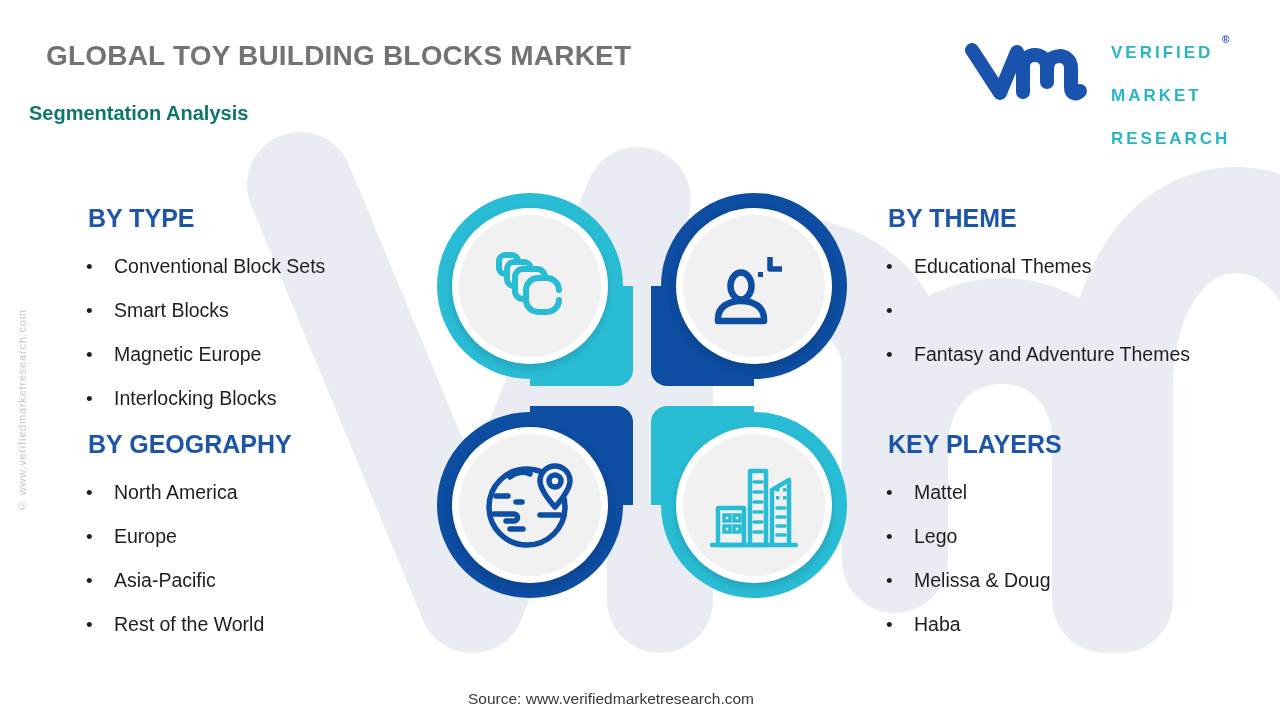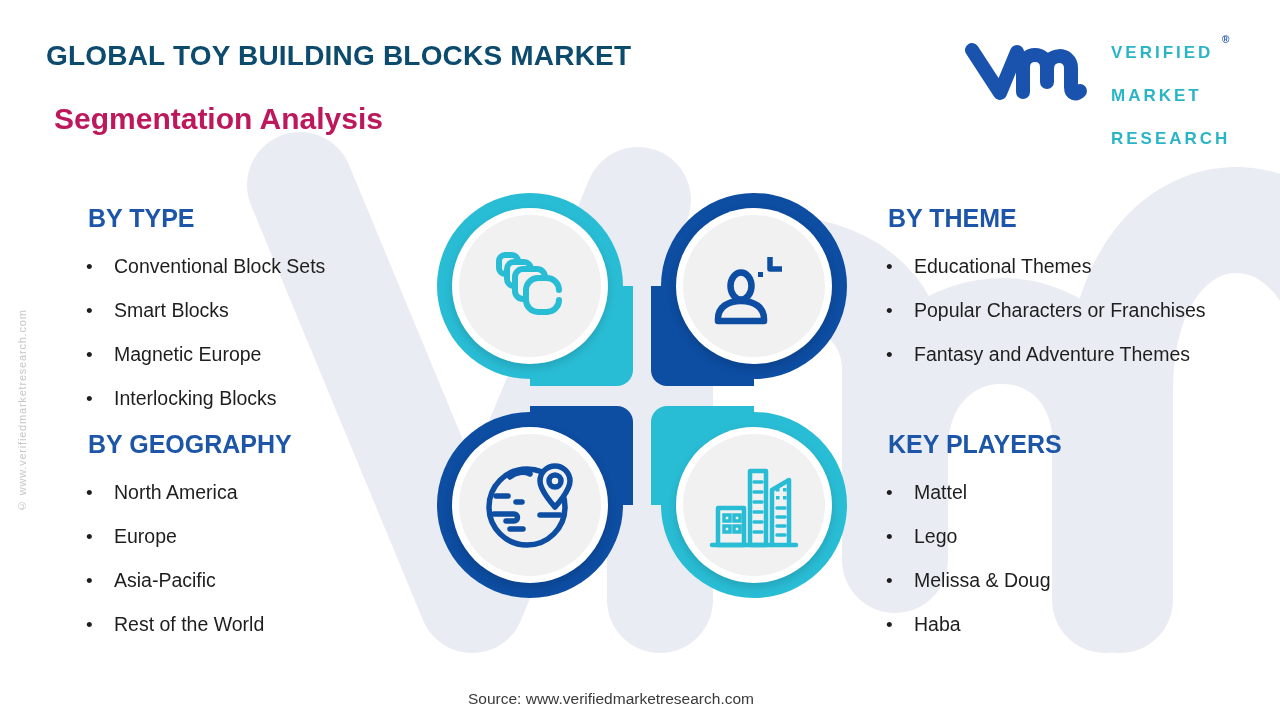--- a/index.html
+++ b/index.html
@@ -8,22 +8,22 @@
     font-family:"Liberation Sans","DejaVu Sans",sans-serif;
   }
   
   .watermark{position:absolute;left:0;top:0;z-index:0;}
   .side-copy{
     position:absolute; left:16px; top:272px; height:240px; z-index:1;
     writing-mode:vertical-rl; transform:rotate(180deg);
     font-size:11px; letter-spacing:.8px; color:#c6c6c6; white-space:nowrap;
   }
   
-  .title1{position:absolute; left:46px; top:40px; font-size:28px; font-weight:700; color:#0c4a6e; letter-spacing:.2px; z-index:2;}
-  .title2{position:absolute; left:54px; top:102px; font-size:30px; font-weight:700; color:#be185d; z-index:2;}
+  .title1{position:absolute; left:46px; top:40px; font-size:28px; font-weight:700; color:#737373; letter-spacing:.2px; z-index:2;}
+  .title2{position:absolute; left:29px; top:102px; font-size:20px; font-weight:700; color:#0f766e; z-index:2;}
   
   .logo{position:absolute; left:963px; top:34px; width:300px; height:74px; z-index:2;}
   .logo-mark{position:absolute; left:0; top:2px;}
   .logo-lines{position:absolute; left:148px; top:8px; display:flex; flex-direction:column;gap:22px;}
   .logo-lines span{font-size:17px; font-weight:700; letter-spacing:3px; line-height:21px; color:#2ab5c6;}
   .logo-reg{position:absolute; left:259px; top:0px; font-size:10px; font-weight:700; color:#1a53ad;}
   
   .sec{position:absolute; z-index:2;}
   .sec-type{left:86px; top:204px; width:345px;}
   .sec-geo{left:86px; top:430px; width:345px;}
@@ -191,21 +191,20 @@
   </section>
 
   <section class="sec sec-theme">
     <h2>BY THEME</h2>
     <div class="item">
         <span class="bullet"></span>
         <span>Educational Themes</span>
       </div>
     <div class="item">
         <span class="bullet"></span>
-        <span>Popular Characters or Franchises</span>
       </div>
     <div class="item">
         <span class="bullet"></span>
         <span>Fantasy and Adventure Themes</span>
       </div>
   </section>
 
   <section class="sec sec-geo">
     <h2>BY GEOGRAPHY</h2>
     <div class="item">

